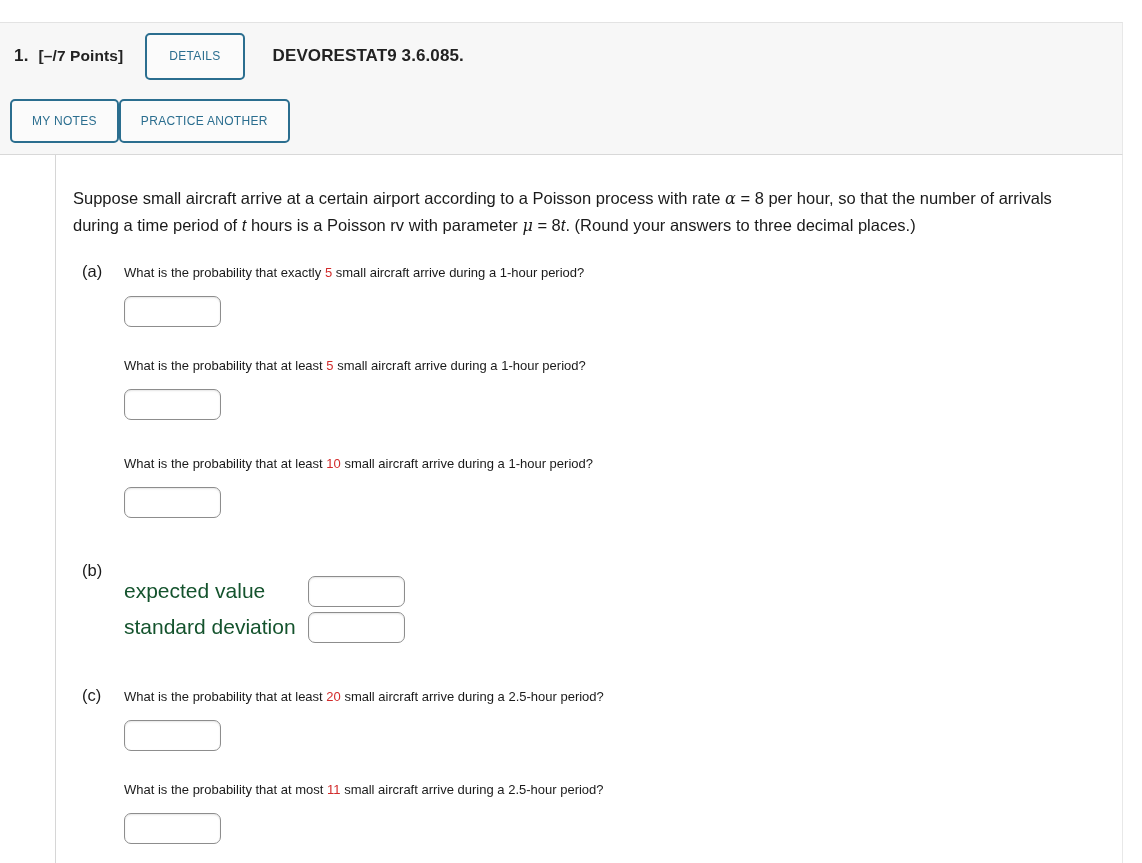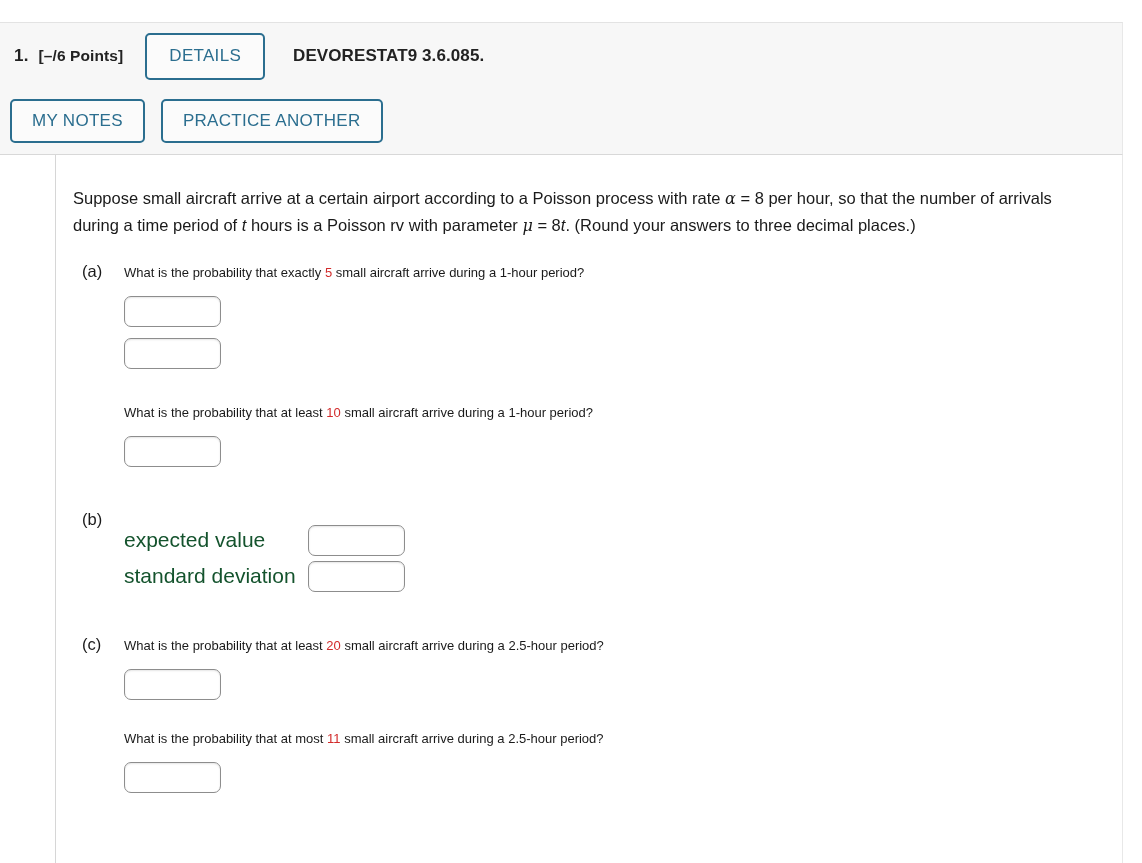--- a/index.html
+++ b/index.html
@@ -65,21 +65,21 @@
   }
 
   .btn {
     display: inline-flex;
     align-items: center;
     justify-content: center;
     background: #fbfbfb;
     border: 2px solid #2b6e8f;
     border-radius: 5px;
     color: #2b6e8f;
-    font-size: 17px;
+    font-size: 12px;
     font-weight: 400;
     letter-spacing: 0.3px;
     cursor: pointer;
     box-sizing: border-box;
     font-family: "Liberation Sans", sans-serif;
   }
 
   #details-button {
     margin-left: 22px;
     height: 47px;
@@ -92,21 +92,20 @@
     color: #222;
     margin-left: 28px;
     letter-spacing: 0.1px;
   }
 
   .header-row-2 {
     position: absolute;
     left: 10px;
     top: 76px;
     display: flex;
-    gap: 16px;
   }
   .header-row-2 .btn {
     height: 44px;
     padding: 0 20px;
   }
 
   
   #question-body {
     position: absolute;
     left: 0;
@@ -206,21 +205,21 @@
 </style>
 </head>
 <body>
 
 <div id="page">
 
   <div id="question-header">
 
     <div class="header-row-1">
       <span class="q-number">1.</span>
-      <span class="q-points">[–/6 Points]</span>
+      <span class="q-points">[–/7 Points]</span>
       <button class="btn" id="details-button">DETAILS</button>
       <span class="q-code">DEVORESTAT9 3.6.085.</span>
     </div>
 
     <div class="header-row-2">
       <button class="btn">MY NOTES</button>
       <button class="btn">PRACTICE ANOTHER</button>
     </div>
 
   </div>
@@ -232,20 +231,21 @@
 
       <p class="intro"><span>Suppose small aircraft arrive at a certain airport according to a Poisson process with rate </span><span class="mathvar">α</span><span> = 8 per hour, so that the number of arrivals during a time period of </span><span class="mathit">t</span><span> hours is a Poisson rv with parameter </span><span class="mathvar">μ</span><span> = 8</span><span class="mathit">t</span><span>. (Round your answers to three decimal places.)</span></p>
 
       <div class="part" style="margin-top:22px;">
         <div class="part-label">(a)</div>
         <div class="part-content">
 
           <div class="q-line"><span>What is the probability that exactly </span><span class="red">5</span><span> small aircraft arrive during a 1-hour period?</span></div>
           <input class="answer-box" type="text" style="margin-top: 11px;" value="">
 
+          <div class="q-line" style="margin-top:27px;"><span>What is the probability that at least </span><span class="red">5</span><span> small aircraft arrive during a 1-hour period?</span></div>
           <input class="answer-box" type="text" style="margin-top: 11px;" value="">
 
           <div class="q-line" style="margin-top:32px;"><span>What is the probability that at least </span><span class="red">10</span><span> small aircraft arrive during a 1-hour period?</span></div>
           <input class="answer-box" type="text" style="margin-top: 11px;" value="">
 
         </div>
       </div>
 
       <div class="part" style="margin-top:42px;">
         <div class="part-label">(b)</div>

